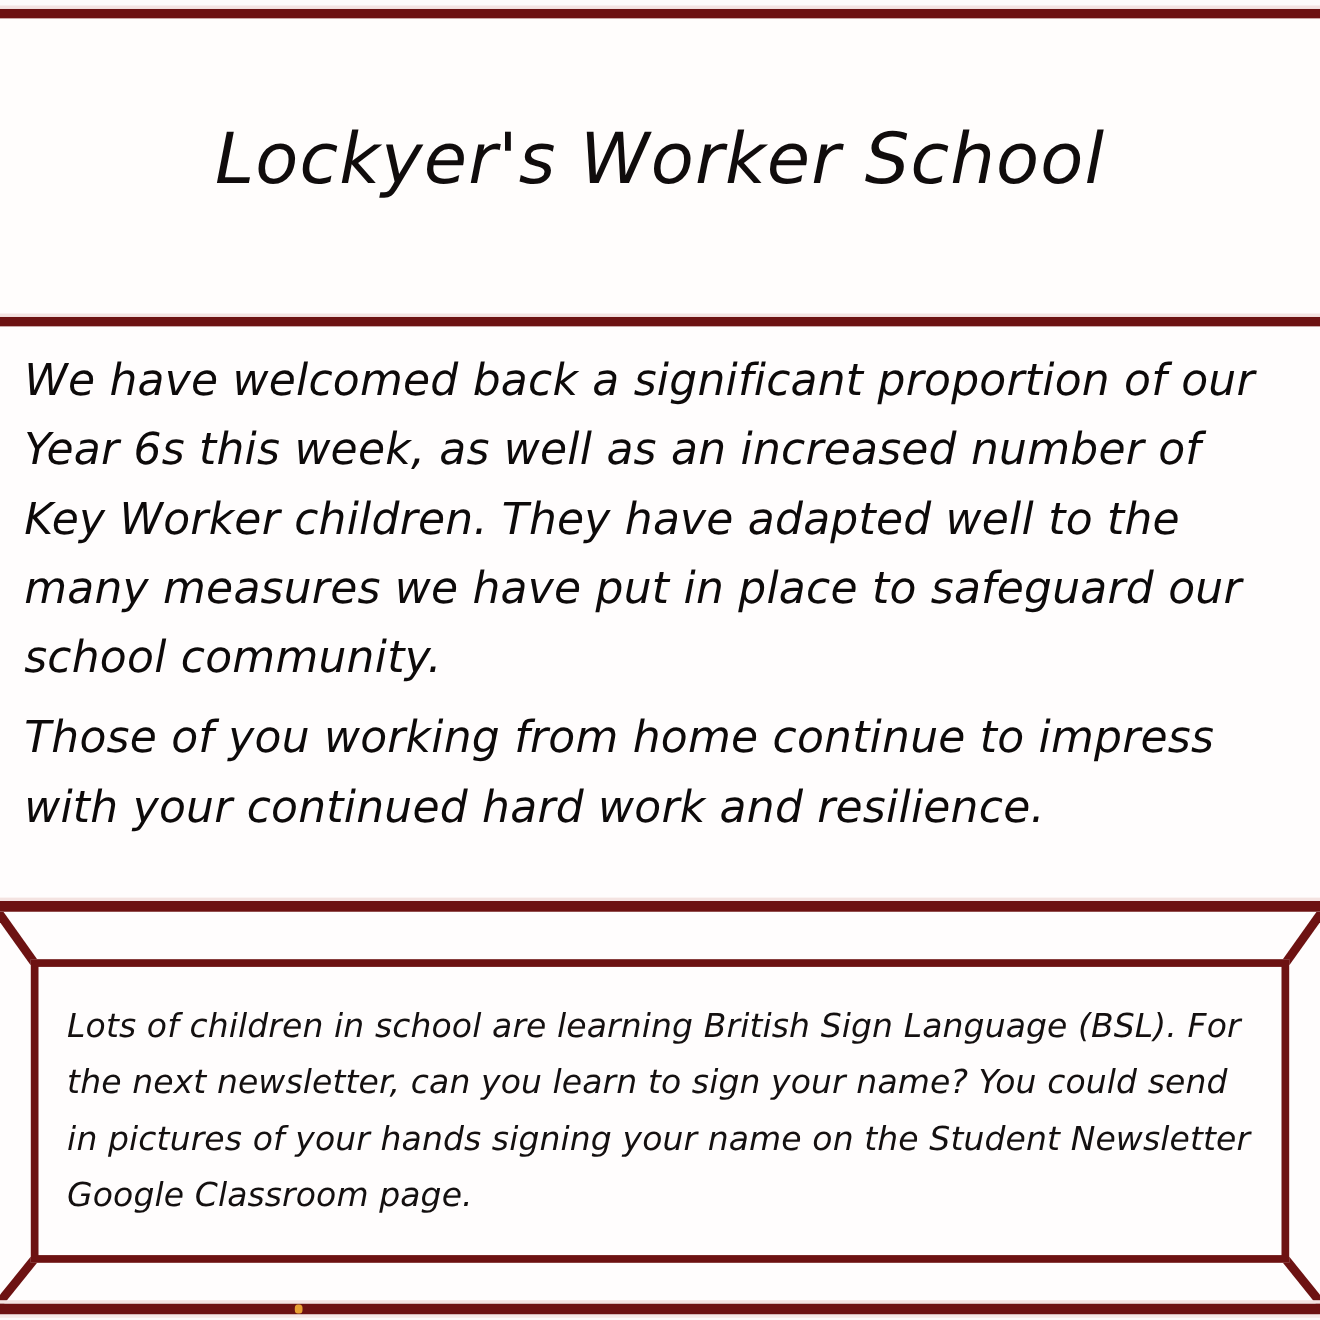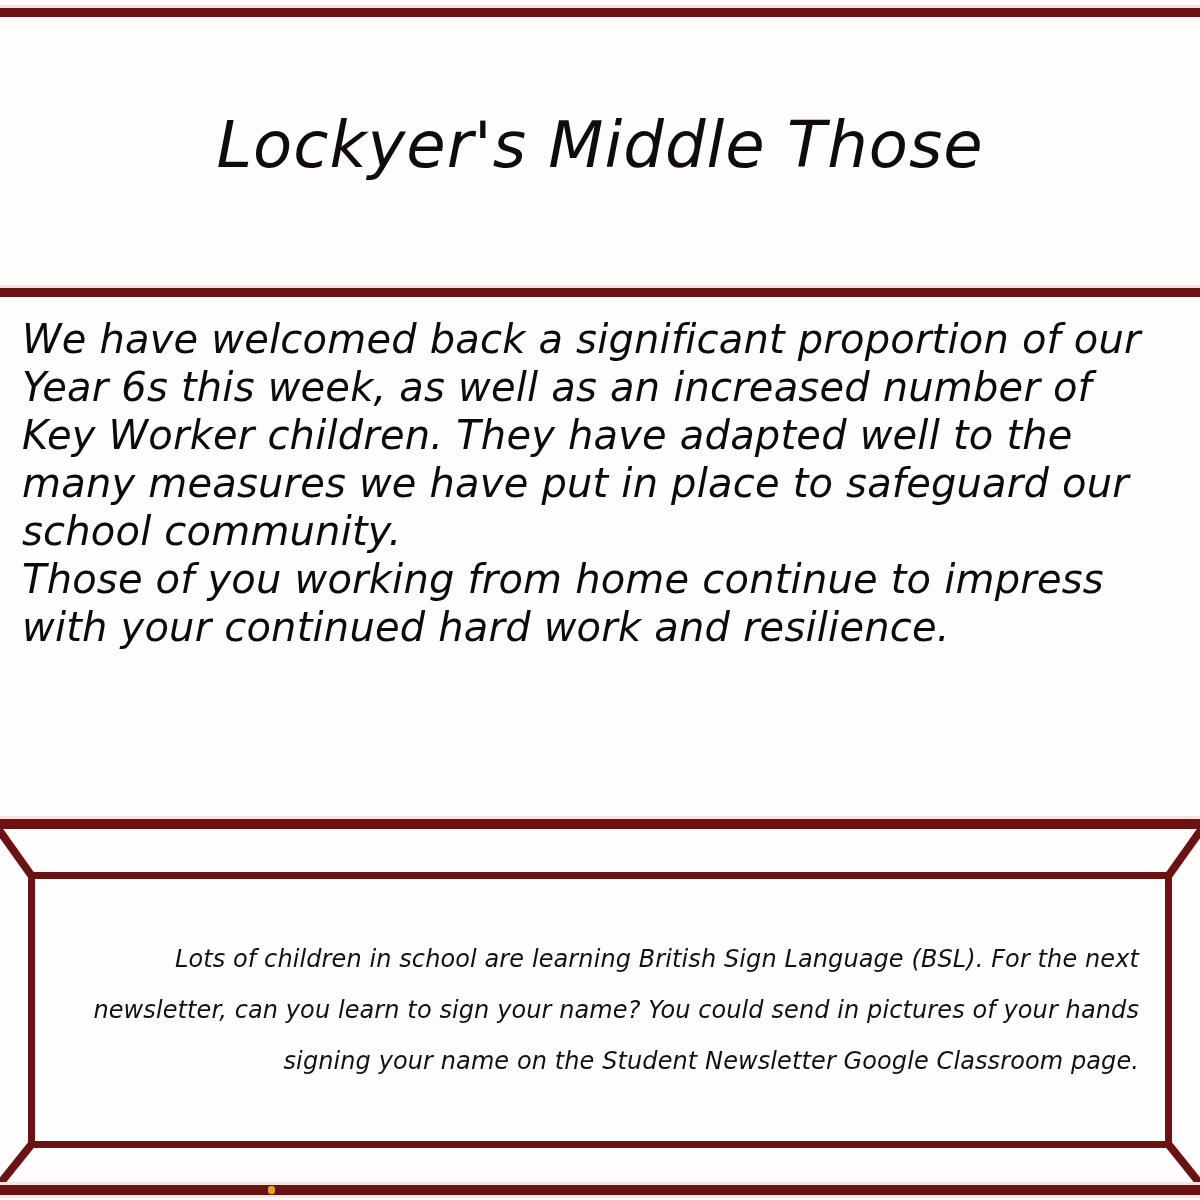--- a/index.html
+++ b/index.html
@@ -91,27 +91,27 @@
     width: 1200px;
     height: 522px;
     background: #fffdfd;
     box-sizing: border-box;
     padding: 18px 28px 0 22px;
   }
   .body-para {
     font-family: "DejaVu Sans", sans-serif;
     font-style: italic;
     font-size: 40px;
-    line-height: 48px;
+    line-height: 63px;
     color: #0d0a0a;
     margin: 0;
     letter-spacing: 0.2px;
     text-align: left;
   }
-  #para-two { margin-top: 0; }
+  #para-two { margin-top: 10px; }
 
   
   #bottom-frame {
     position: absolute;
     top: 829px;
     left: 0;
     width: 1200px;
     height: 356px;
     background: #fffdfd;
   }
@@ -131,24 +131,24 @@
     box-sizing: border-box;
     border: 7px solid #6d1212;
     background: #fffdfd;
     display: flex;
     align-items: center;
     justify-content: center;
   }
   #bsl-text {
     font-family: "DejaVu Sans", sans-serif;
     font-style: italic;
-    font-size: 24px;
+    font-size: 30px;
     line-height: 51px;
     color: #141010;
-    text-align: right;
+    text-align: left;
     margin: 0;
     padding: 0 26px;
     letter-spacing: 0.1px;
   }
 
   
   #gold-speck {
     position: absolute;
     left: 268px;
     top: 1186px;
@@ -159,21 +159,21 @@
   }
 </style>
 </head>
 <body>
 
 <div id="page">
 
   <div class="hrule top-edge"></div>
 
   <div id="header">
-    <div class="title-line" id="title-school">Lockyer's Middle Those</div>
+    <div class="title-line" id="title-school">Lockyer's Worker School</div>
   </div>
 
   <div class="hrule div-header"></div>
 
   <div id="body-block">
     <p class="body-para" id="para-one">We have welcomed back a significant proportion of our Year 6s this week, as well as an increased number of Key Worker children. They have adapted well to the many measures we have put in place to safeguard our school community.</p>
     <p class="body-para" id="para-two">Those of you working from home continue to impress with your continued hard work and resilience.</p>
   </div>
 
   <div class="hrule div-body"></div>

